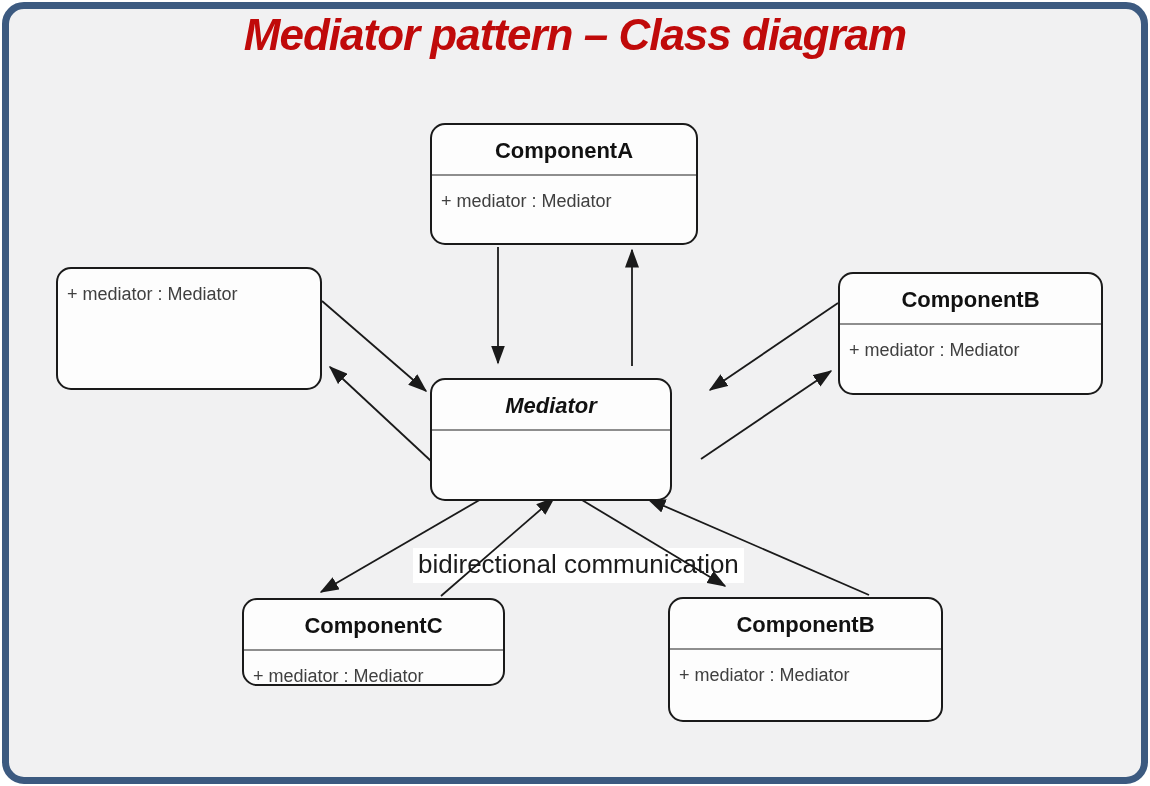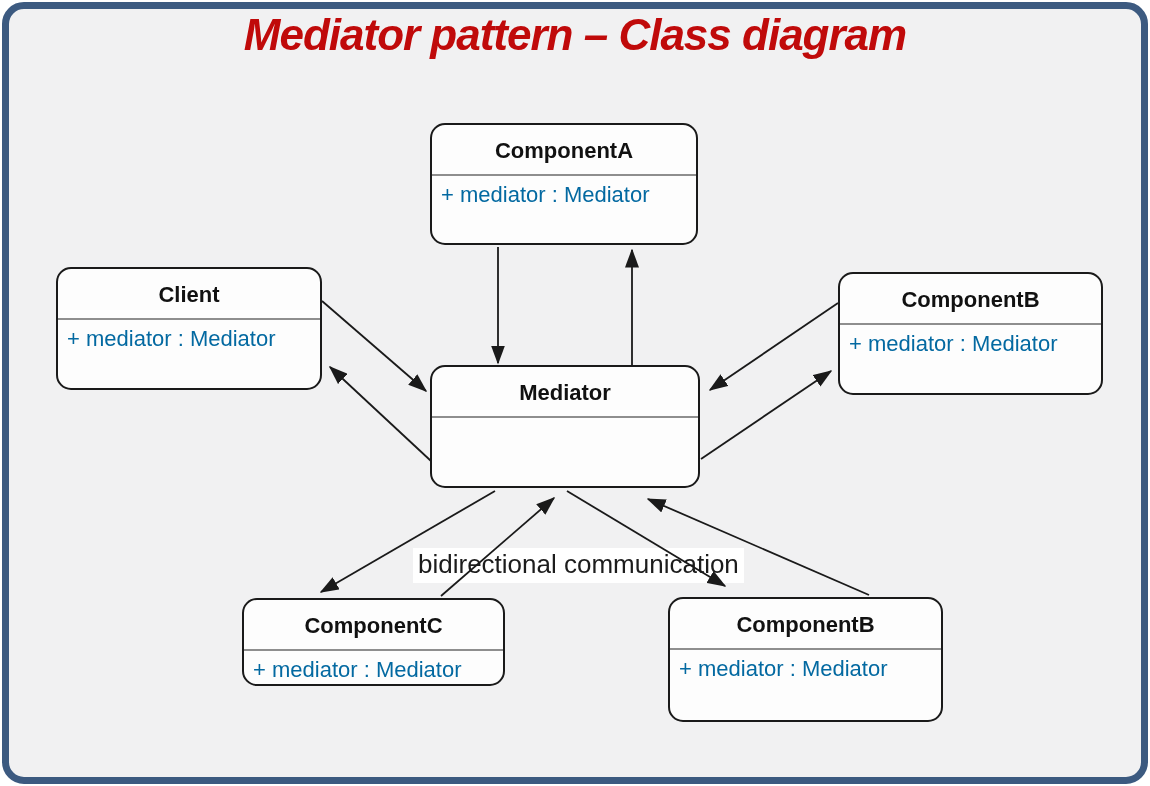--- a/index.html
+++ b/index.html
@@ -61,23 +61,23 @@
   .uml-title {
     height: 51px;
     line-height: 51px;
     text-align: center;
     font-weight: bold;
     font-size: 22px;
     color: #111111;
     border-bottom: 2px solid #8e8e8e;
   }
   .uml-attr {
-    padding: 6px 8px 0 9px;
-    font-size: 22px;
-    color: #0369a1;
+    padding: 15px 8px 0 9px;
+    font-size: 18px;
+    color: #404040;
     white-space: nowrap;
   }
 </style>
 </head>
 <body>
 
 <div class="frame"></div>
 
 <div class="page-title">Mediator pattern – Class diagram</div>
 
@@ -104,24 +104,23 @@
         <line x1="869" y1="595" x2="648" y2="499" stroke="#1a1a1a" stroke-width="1.8" marker-end="url(#arrowhead)"></line>
       </g>
   </svg>
 
   <div id="node-layer">
       <div class="uml-box" style="left: 430px; top: 123px; width: 268px; height: 122px;">
         <div class="uml-title">ComponentA</div>
         <div class="uml-attr">+ mediator : Mediator</div>
       </div>
       <div class="uml-box" style="left: 56px; top: 267px; width: 266px; height: 123px;">
-        <div class="uml-title">Client</div>
         <div class="uml-attr">+ mediator : Mediator</div>
       </div>
-      <div class="uml-box" style="left: 430px; top: 365px; width: 270px; height: 123px;">
+      <div class="uml-box" style="left: 430px; top: 378px; width: 242px; height: 123px; font-style: italic;">
         <div class="uml-title">Mediator</div>
       </div>
       <div class="uml-box" style="left: 838px; top: 272px; width: 265px; height: 123px;">
         <div class="uml-title">ComponentB</div>
         <div class="uml-attr">+ mediator : Mediator</div>
       </div>
       <div class="uml-box" style="left: 242px; top: 598px; width: 263px; height: 88px;">
         <div class="uml-title">ComponentC</div>
         <div class="uml-attr">+ mediator : Mediator</div>
       </div>

